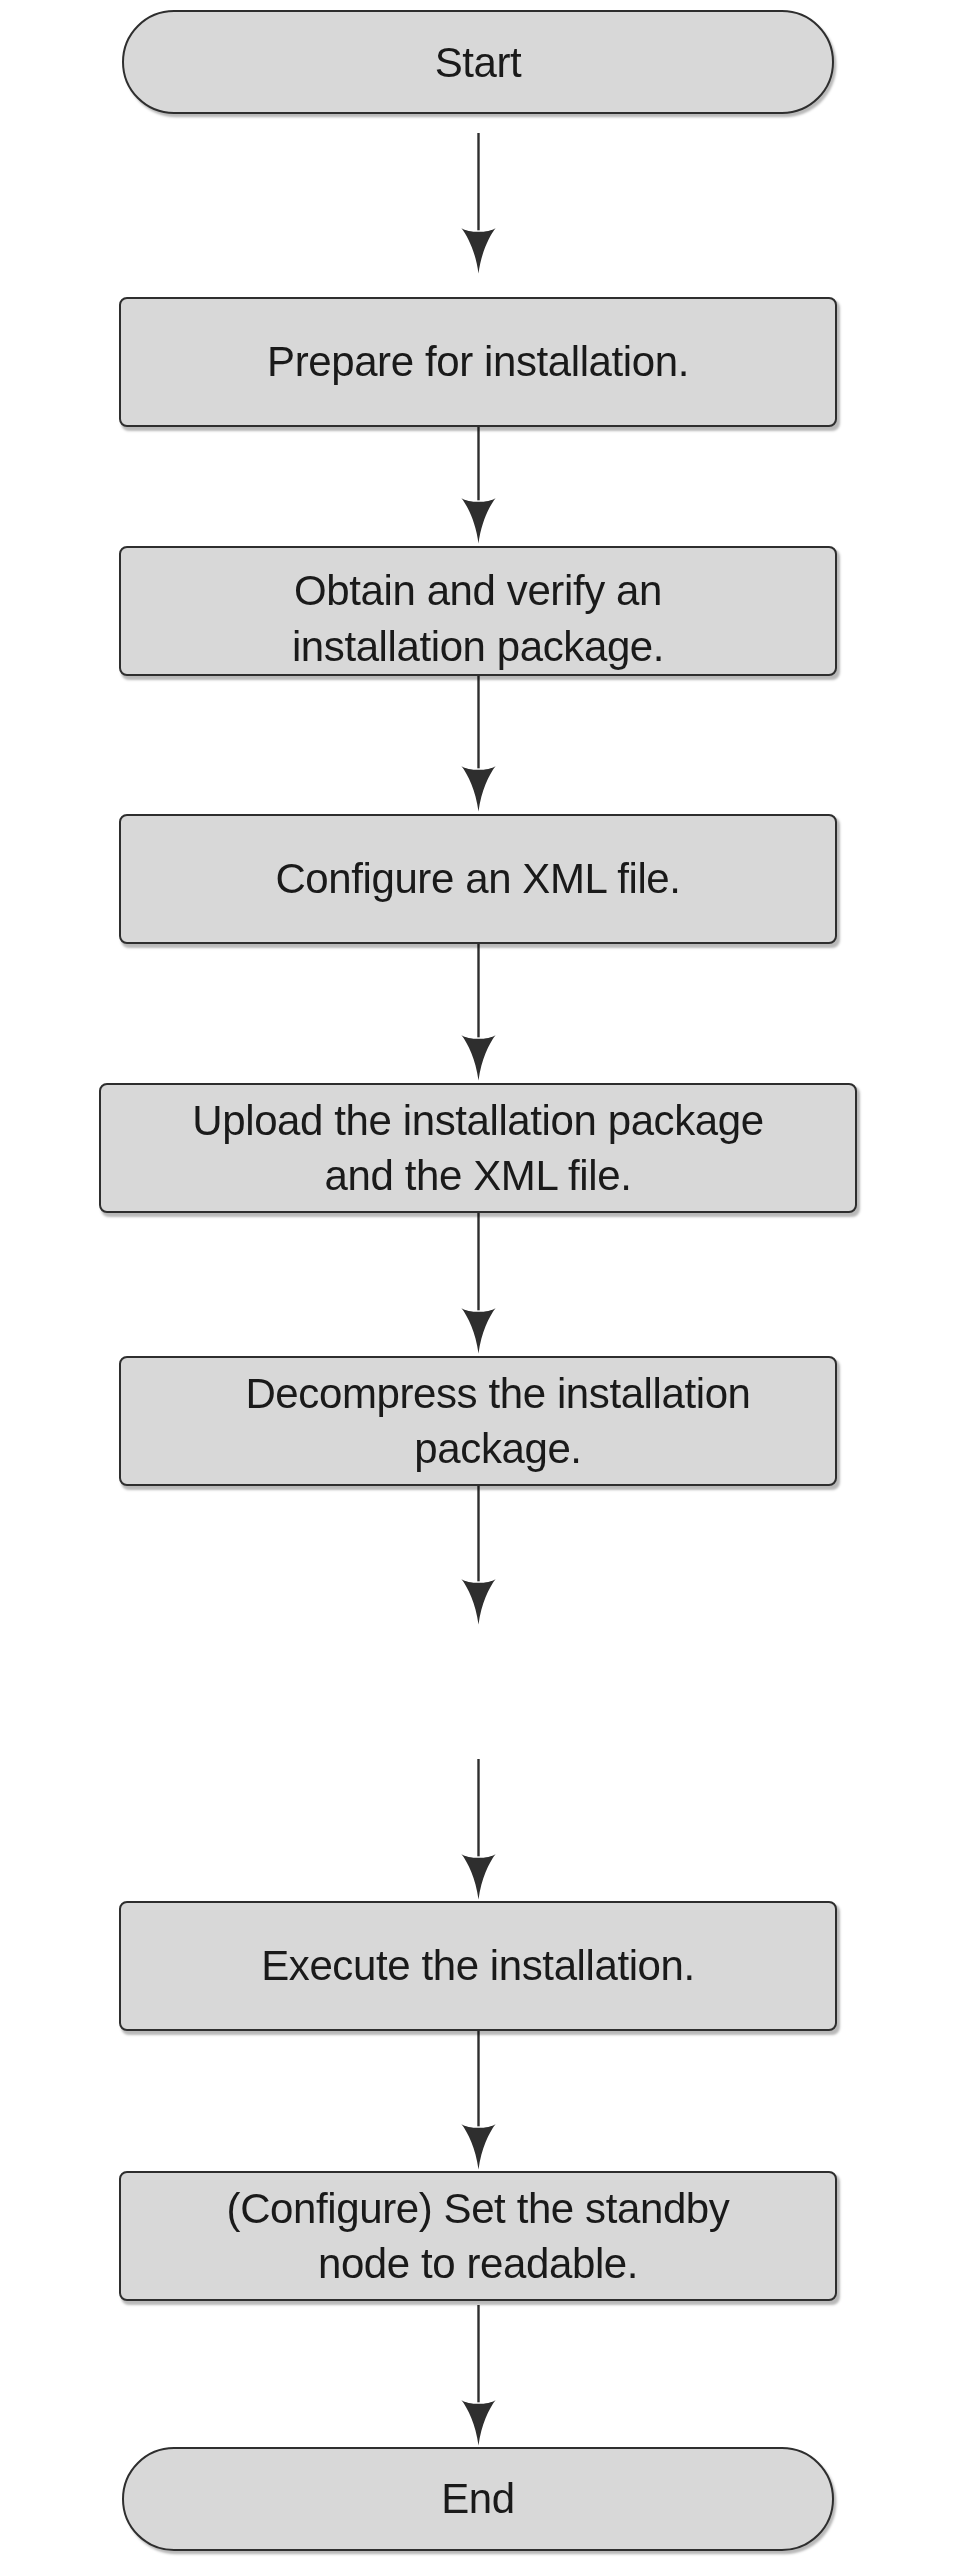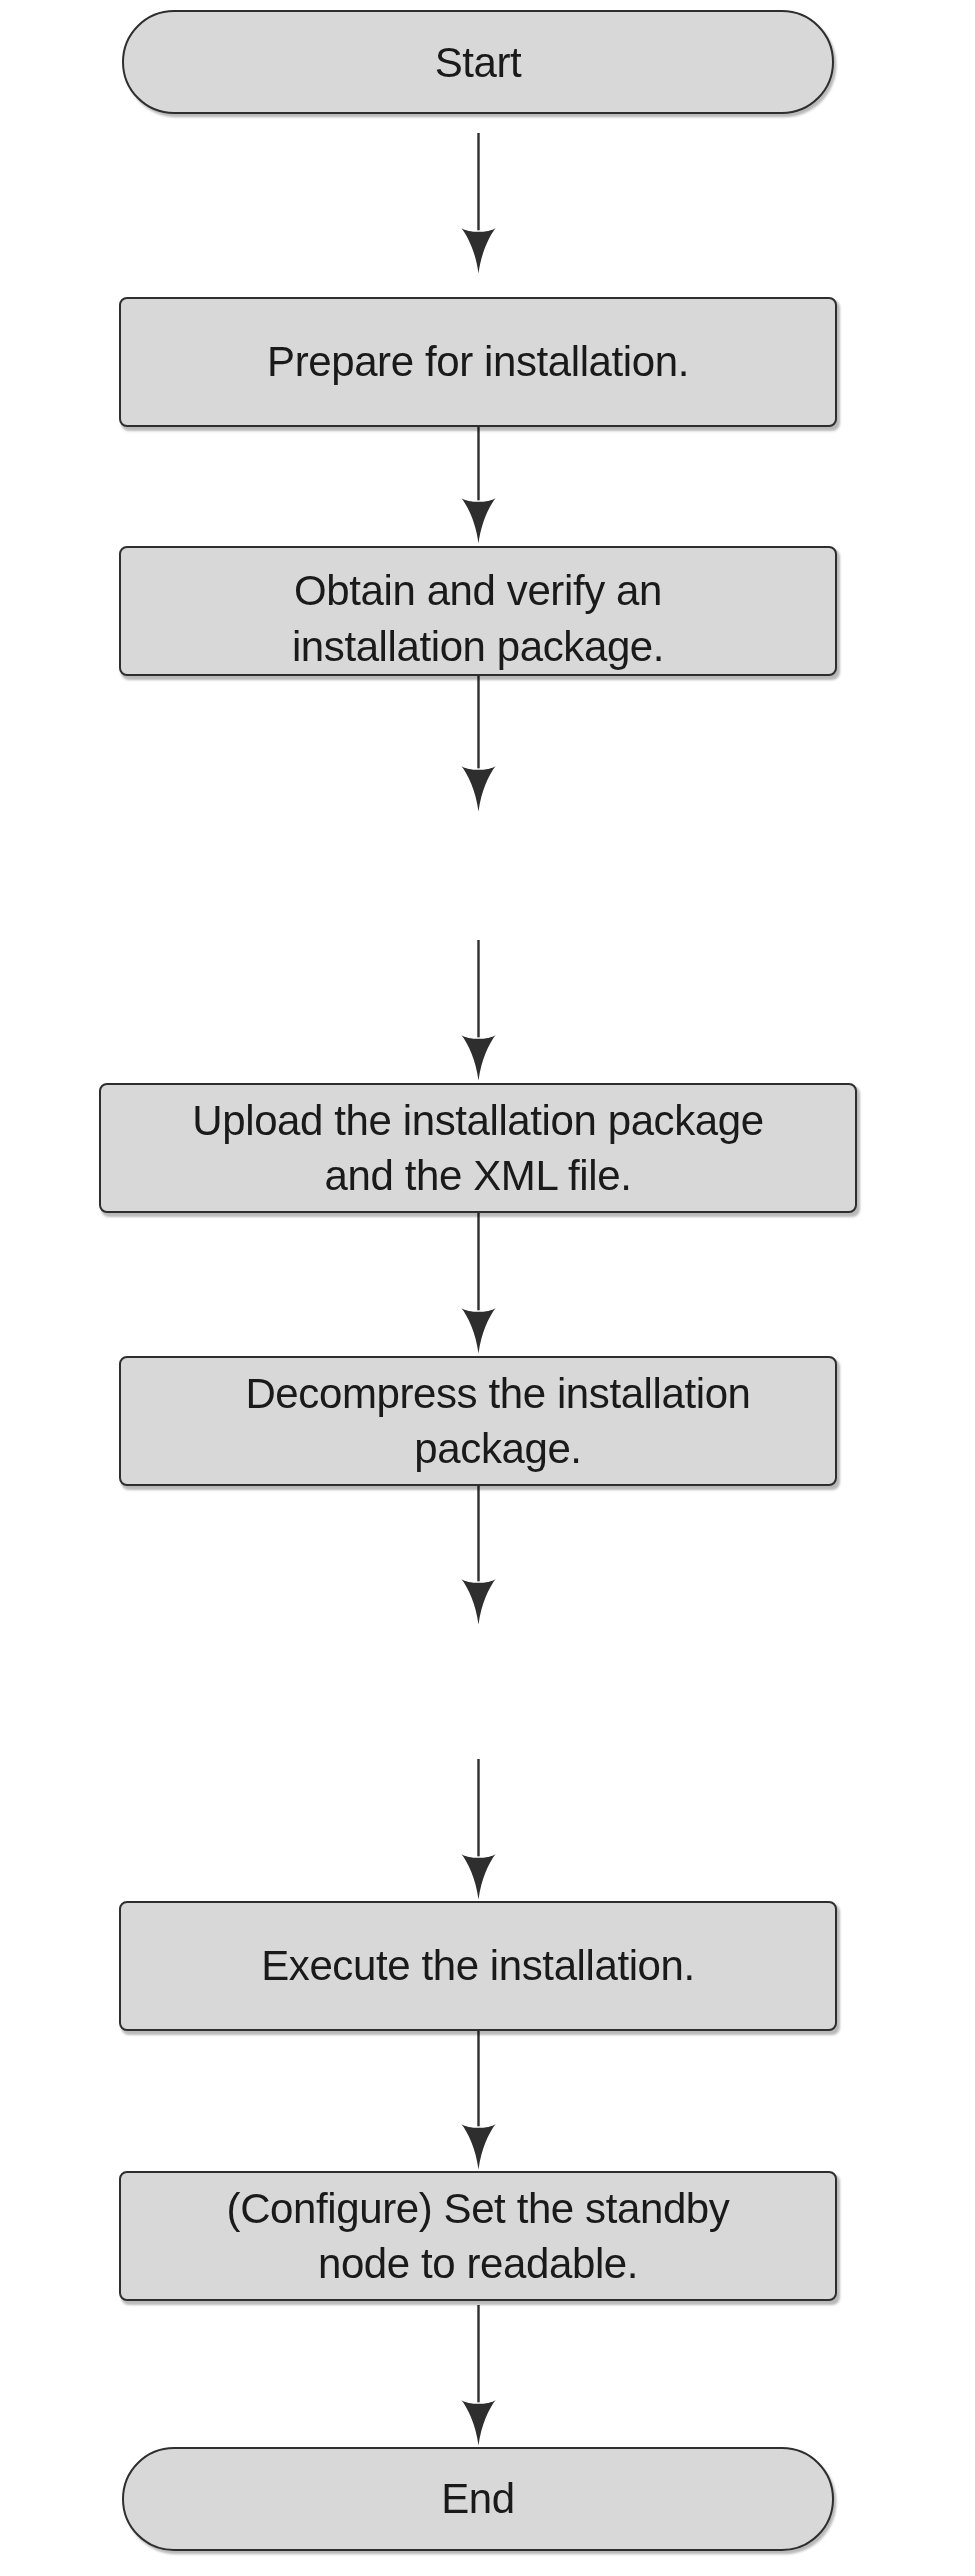--- a/index.html
+++ b/index.html
@@ -111,20 +111,23 @@
   <div class="node process" id="n2">
     <span class="label">Obtain and verify an
 installation package.</span>
   </div>
 
   <svg class="arrow" id="a2" viewBox="0 0 46 178" aria-hidden="true">
     <line x1="23" y1="0" x2="23" y2="122"></line>
     <path d="M23 176 C19.5 150 10 130 1.5 119 C10 125.5 36 125.5 44.5 119 C36 130 26.5 150 23 176 Z"></path>
   </svg>
 
+  <div class="node process" id="n3">
+    <span class="label">Configure an XML file.</span>
+  </div>
 
   <svg class="arrow" id="a3" viewBox="0 0 46 178" aria-hidden="true">
     <line x1="23" y1="0" x2="23" y2="122"></line>
     <path d="M23 176 C19.5 150 10 130 1.5 119 C10 125.5 36 125.5 44.5 119 C36 130 26.5 150 23 176 Z"></path>
   </svg>
 
   <div class="node process wide" id="n4">
     <span class="label">Upload the installation package
 and the XML file.</span>
   </div>

